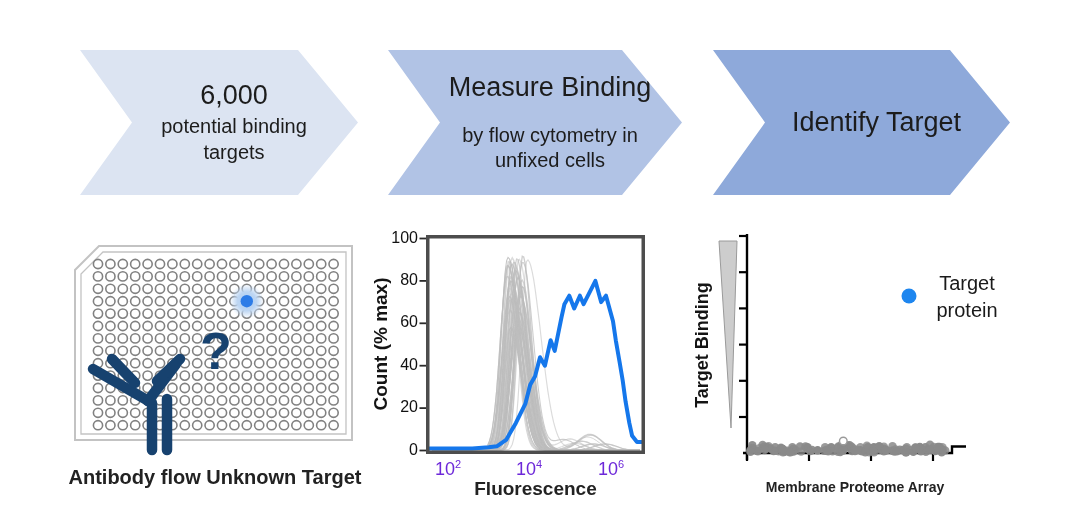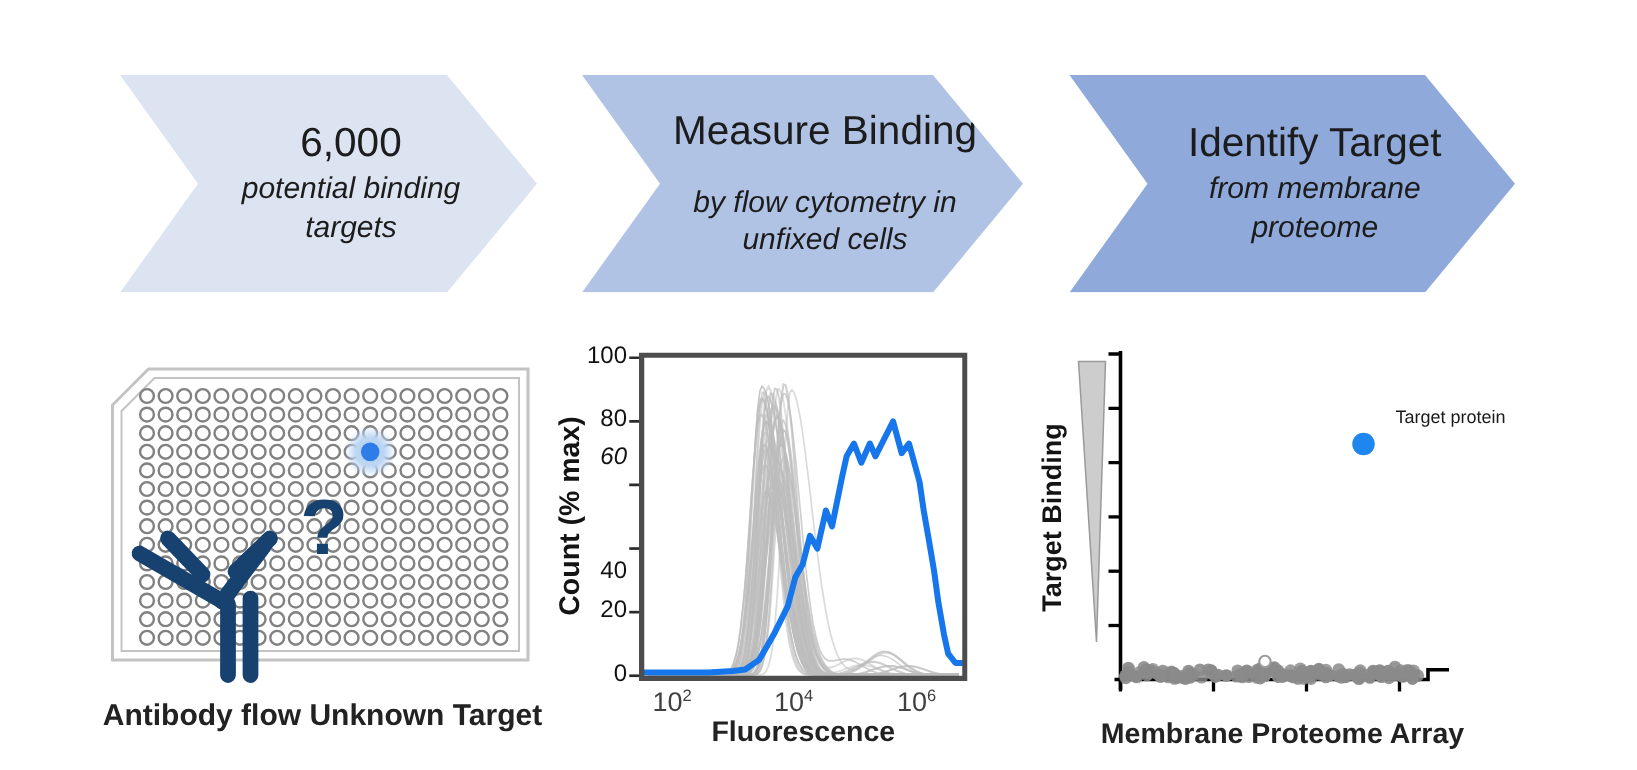--- a/index.html
+++ b/index.html
@@ -7,53 +7,51 @@
           font-family:"Liberation Sans",sans-serif;color:#1c1c1c;}
   
   .chevron{position:absolute;top:50px;height:145px;box-sizing:border-box;
            display:flex;flex-direction:column;justify-content:center;align-items:center;
            text-align:center;padding-left:52px;padding-right:22px;
            clip-path:polygon(0 0, calc(100% - 60px) 0, 100% 50%, calc(100% - 60px) 100%, 0 100%, 52px 50%);}
   #chev1{left:80px;width:278px;}
   #chev2{left:388px;width:294px;}
   #chev3{left:713px;width:297px;}
   .chev-title{font-size:27px;line-height:1.15;color:#1c1c1c;}
-  .chev-sub{font-size:20px;font-style:italic;line-height:1.26;color:#1c1c1c;white-space:pre-line;margin-top:3px;}
+  .chev-sub{font-size:20px;line-height:1.26;color:#1c1c1c;white-space:pre-line;margin-top:3px;}
   
   svg{position:absolute;}
   #plateSvg{left:55px;top:235px;width:320px;height:226px;}
   #flowSvg{left:418px;top:235px;width:227px;height:219px;}
   #mpaSvg{left:690px;top:225px;width:360px;height:288px;}
   .caption{position:absolute;text-align:center;font-weight:bold;font-size:20px;color:#222;}
   .vlabel{position:absolute;transform:translate(-50%,-50%) rotate(-90deg);transform-origin:center;
           white-space:nowrap;font-weight:bold;font-size:19px;color:#141414;}
   .flow-ytick{position:absolute;left:382px;width:36px;text-align:right;font-size:16px;color:#111;}
-  .flow-xtick{position:absolute;transform:translateX(-50%);font-size:18px;color:#404040;}
+  .flow-xtick{position:absolute;transform:translateX(-50%);font-size:18px;color:#6d28d9;}
   .flow-xtick sup{font-size:11px;}
-  .legend{position:absolute;font-size:12px;line-height:1.35;color:#1a1a1a;text-align:center;}
+  .legend{position:absolute;font-size:20px;line-height:1.35;color:#1a1a1a;text-align:center;}
 </style>
 </head>
 <body>
 
 <div class="canvas">
 
   <div class="chevron" id="chev1" style="background-color: rgb(220, 228, 242);">
     <div class="chev-title">6,000</div>
     <div class="chev-sub">potential binding
 targets</div>
   </div>
   <div class="chevron" id="chev2" style="background-color: rgb(177, 195, 229); gap: 17px;">
     <div class="chev-title">Measure Binding</div>
     <div class="chev-sub">by flow cytometry in
 unfixed cells</div>
   </div>
   <div class="chevron" id="chev3" style="background-color: rgb(142, 169, 218);">
     <div class="chev-title">Identify Target</div>
-    <div class="chev-sub">from membrane
-proteome</div>
   </div>
 
   <svg id="plateSvg" viewBox="55 235 320 226">
     <defs>
       <radialGradient id="haloGrad">
         <stop offset="0%" stop-color="#aecdf2"></stop>
         <stop offset="55%" stop-color="#bdd6f3"></stop>
         <stop offset="100%" stop-color="#bdd6f3" stop-opacity="0"></stop>
       </radialGradient>
     </defs>
@@ -560,25 +558,25 @@
         <circle cx="127.6" cy="225.3" r="4.2" fill="#8a8a8a" fill-opacity="1.00"></circle>
         <circle cx="78.6" cy="221.2" r="4.2" fill="#8a8a8a" fill-opacity="0.81"></circle>
         <circle cx="74.0" cy="221.6" r="4.2" fill="#8a8a8a" fill-opacity="0.97"></circle>
         <circle cx="100.4" cy="227.4" r="4.2" fill="#8a8a8a" fill-opacity="0.94"></circle>
         <circle cx="74.6" cy="225.0" r="4.2" fill="#8a8a8a" fill-opacity="0.83"></circle>
         <circle cx="153.3" cy="216.0" r="3.8" fill="#fff" stroke="#9a9a9a" stroke-width="1.4"></circle>
         <circle cx="219.0" cy="71.0" r="7.5" fill="#1e86ef"></circle>
       </g>
   </svg>
   <div class="vlabel" style="left:702px;top:345px;font-size:18px;">Target Binding</div>
-  <div class="caption" style="left:700px;top:479px;width:310px;font-size:19px;">Membrane Proteome Array</div>
+  <div class="caption" style="left:700px;top:479px;width:310px;font-size:14px;">Membrane Proteome Array</div>
   <div class="legend" style="left:928px;top:270px;width:78px;">Target protein</div>
 
 <div class="flow-ytick" style="top: 441px;">0</div>
     <div class="flow-ytick" style="top: 398px;">20</div>
-    <div class="flow-ytick" style="top: 356px; margin-top: 16px;">40</div>
-    <div class="flow-ytick" style="top: 296px; font-style: italic;">60</div>
+    <div class="flow-ytick" style="top: 356px;">40</div>
+    <div class="flow-ytick" style="top: 313px;">60</div>
     <div class="flow-ytick" style="top: 271px;">80</div>
     <div class="flow-ytick" style="top: 229px;">100</div>
     <div class="flow-xtick" style="left: 448px; top: 458px;"><span>10</span><sup>2</sup></div>
     <div class="flow-xtick" style="left: 529px; top: 458px;"><span>10</span><sup>4</sup></div>
     <div class="flow-xtick" style="left: 611px; top: 458px;"><span>10</span><sup>6</sup></div>
   </div>
 
 </body></html>

